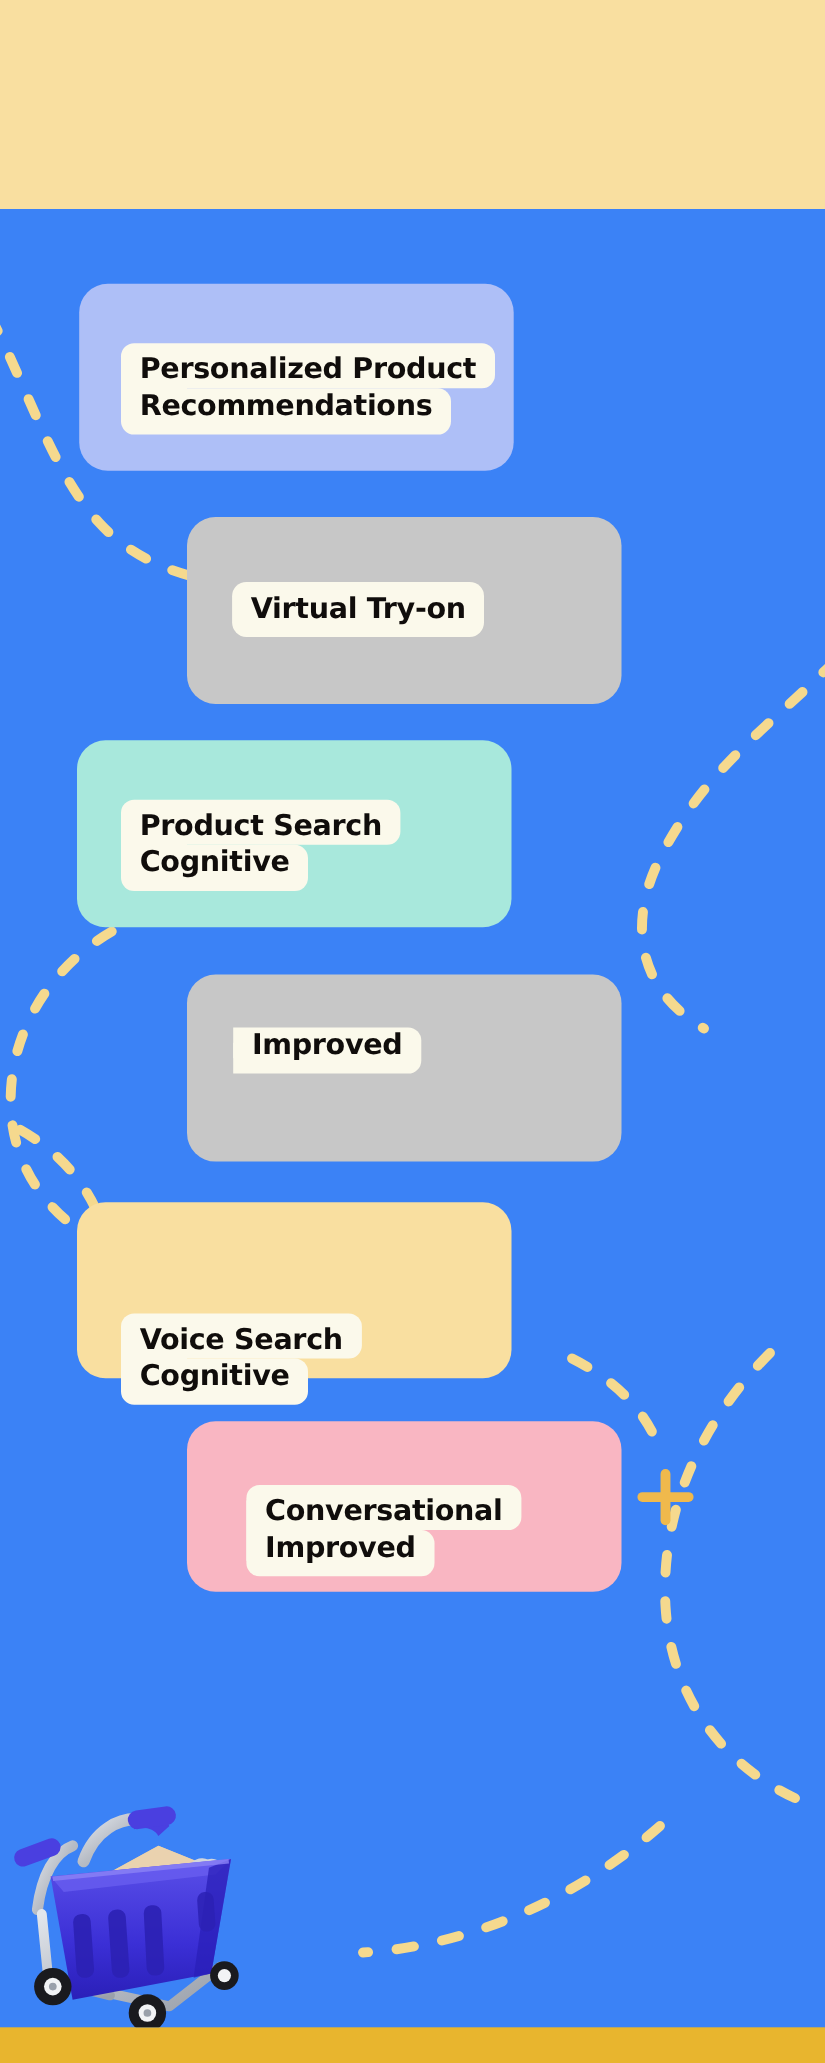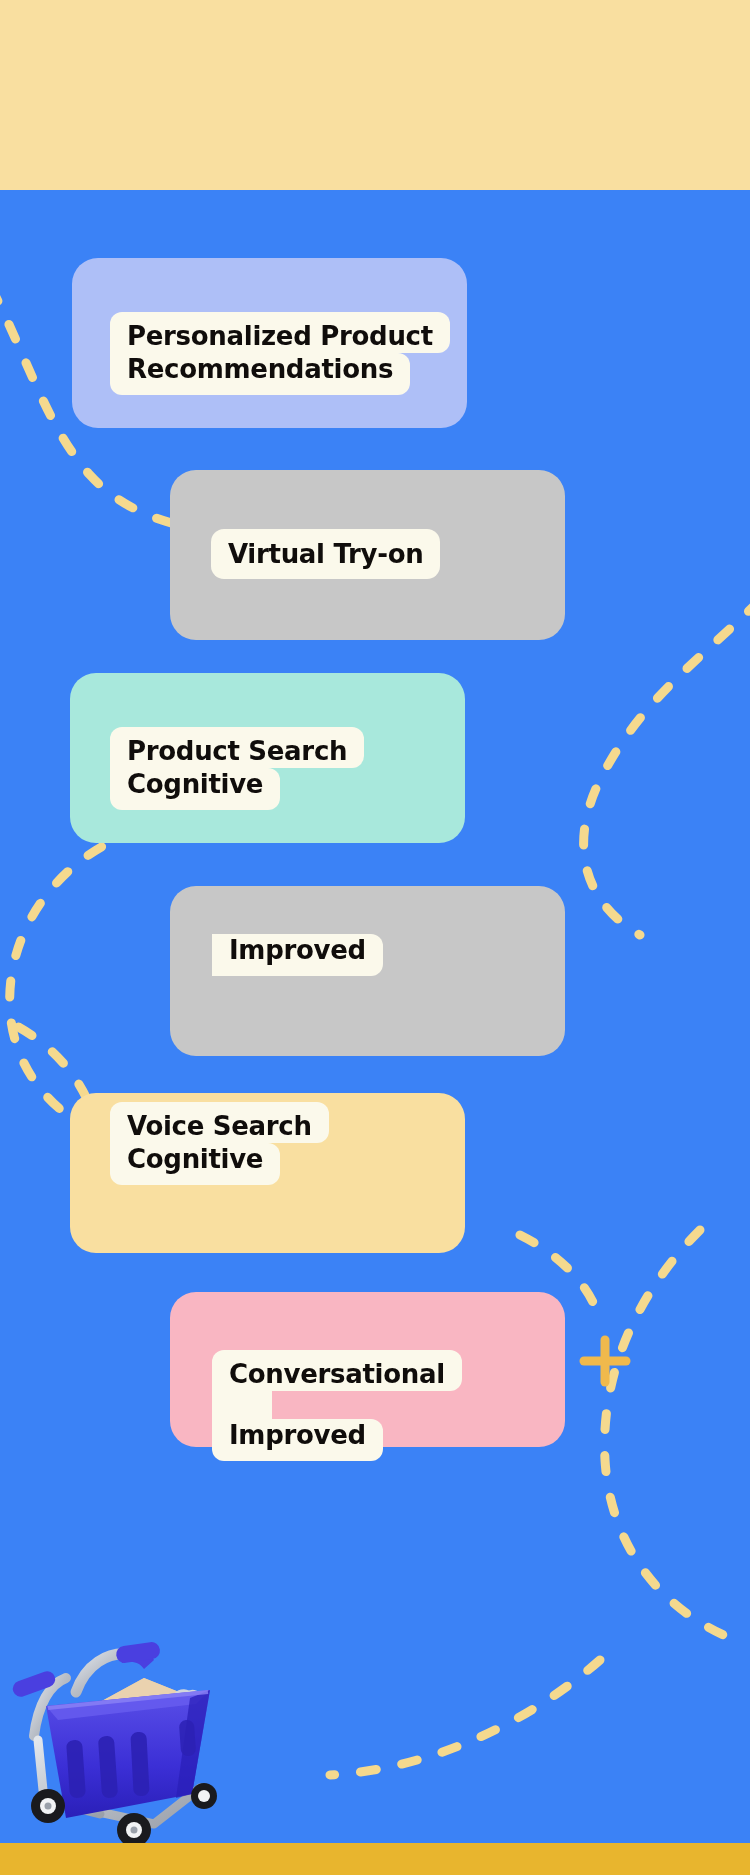--- a/index.html
+++ b/index.html
@@ -190,27 +190,27 @@
     <div class="label-line">Product Search</div>
     <div class="label-line">Cognitive</div>
   </div>
 
   <div class="card" style="left:170px; top:886px; width:395px; height:170px; background:#C7C7C7;"></div>
   <div class="label two" style="left:212px; top:934px;">
     <div class="label-line">Improved</div>
   </div>
 
   <div class="card" style="left:70px; top:1093px; width:395px; height:160px; background:#F9DFA0;"></div>
-  <div class="label two" style="left:110px; top:1102px;text-align:right;">
+  <div class="label two" style="left:110px; top:1194px;text-align:right;">
     <div class="label-line">Voice Search</div>
     <div class="label-line">Cognitive</div>
   </div>
 
   <div class="card" style="left:170px; top:1292px; width:395px; height:155px; background:#F9B6C2;"></div>
-  <div class="label two" style="left:212px; top:1350px;gap:28px;">
+  <div class="label two" style="left:224px; top:1350px;">
     <div class="label-line">Conversational</div>
     <div class="label-line">Improved</div>
   </div>
 
   <div class="cart-wrap">
     <svg viewBox="0 0 218 215" xmlns="http://www.w3.org/2000/svg" aria-hidden="true">
       <defs>
         <linearGradient id="basketGrad" x1="0" y1="0" x2="0" y2="1">
           <stop offset="0%" stop-color="#5A4FE8"></stop>
           <stop offset="60%" stop-color="#3B2FD6"></stop>

